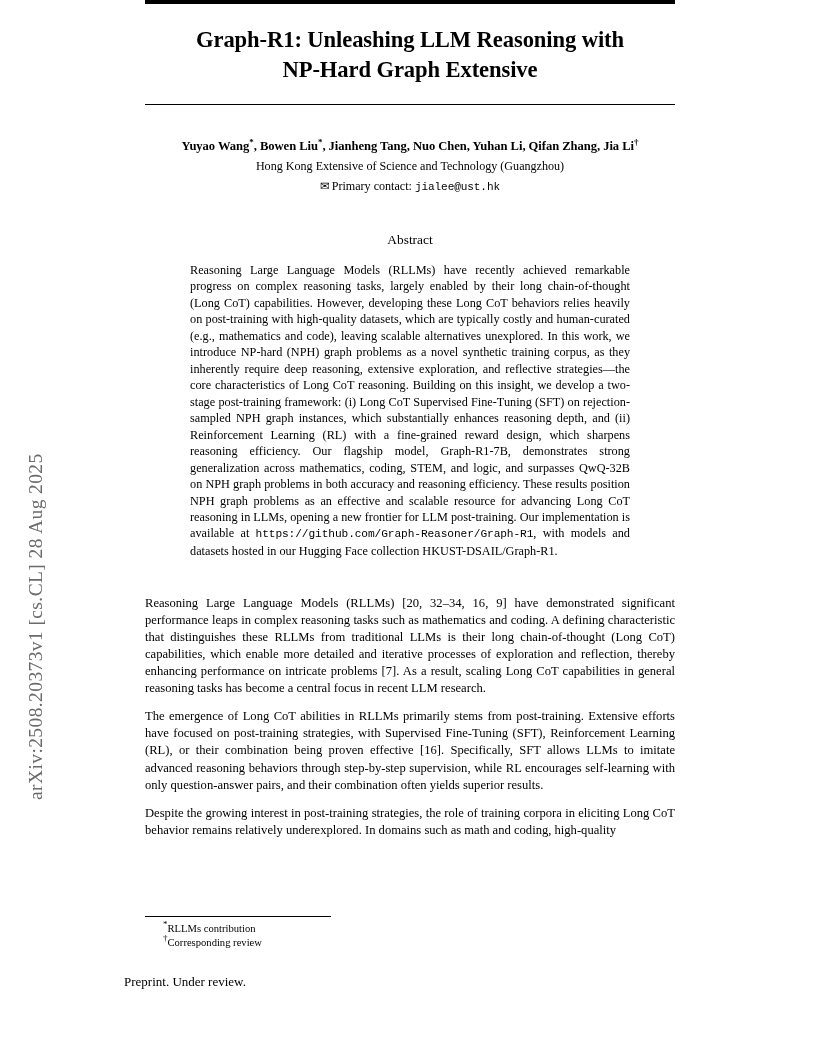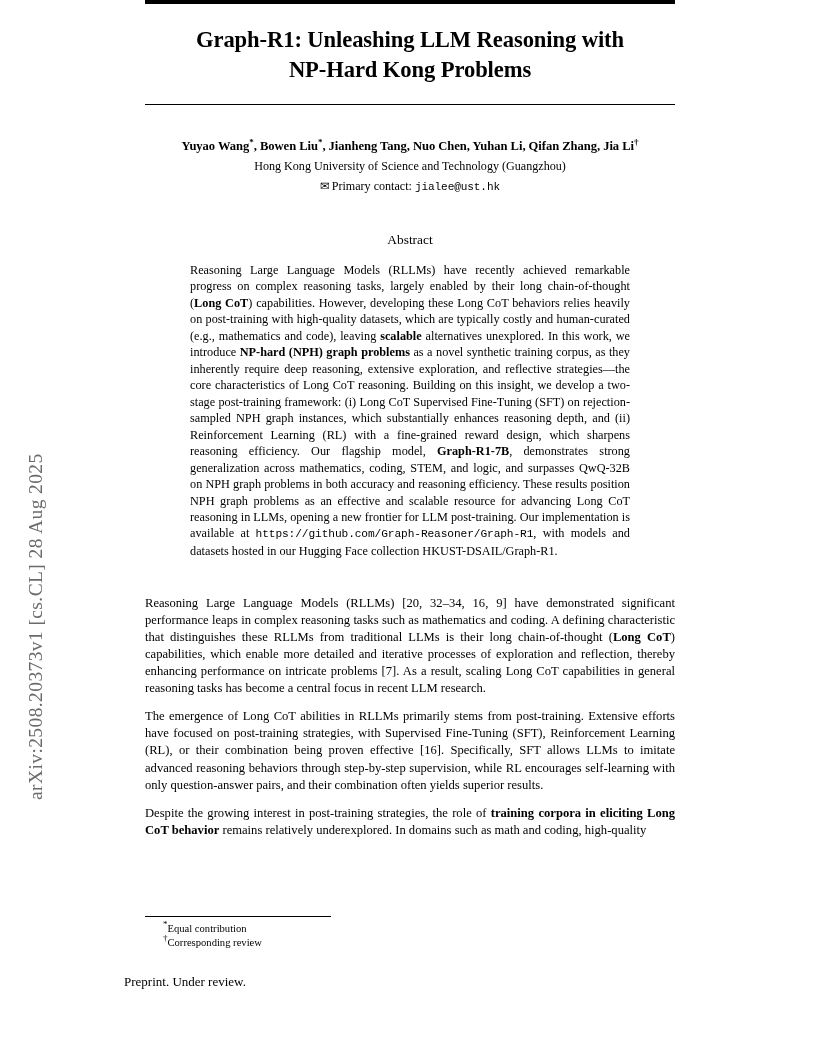--- a/index.html
+++ b/index.html
@@ -181,47 +181,47 @@
   }
 
   #preprint-note {
     position: absolute;
     left: 124px;
     top: 974px;
     font-size: 13px;
     line-height: 1.3;
   }
 
-  b, strong { font-weight: bold; }
+  b, strong { font-weight: normal; }
 </style>
 </head>
 <body>
 
 <div id="page">
 
   <div id="arxiv-stamp">
     <span class="stamp-text">arXiv:2508.20373v1  [cs.CL]  28 Aug 2025</span>
   </div>
 
   <div id="content">
 
     <div class="rule-thick"></div>
 
     <div id="title-block">
       <h1>
         <span class="title-line">Graph-R1: Unleashing LLM Reasoning with</span>
-        <span class="title-line">NP-Hard Kong Problems</span>
+        <span class="title-line">NP-Hard Graph Extensive</span>
       </h1>
     </div>
 
     <div class="rule-thin"></div>
 
     <div id="author-block">
       <div class="author-names">Yuyao Wang<sup>*</sup>, Bowen Liu<sup>*</sup>, Jianheng Tang, Nuo Chen, Yuhan Li, Qifan Zhang, Jia Li<sup>†</sup></div>
-      <div class="affiliation">Hong Kong University of Science and Technology (Guangzhou)</div>
+      <div class="affiliation">Hong Kong Extensive of Science and Technology (Guangzhou)</div>
       <div class="contact-line">
         <span class="envelope-icon">✉</span><span>Primary contact:</span>
         <span class="mono">jialee@ust.hk</span>
       </div>
     </div>
 
     <div id="abstract-block">
       <div id="abstract-heading">Abstract</div>
       <div id="abstract-body">Reasoning Large Language Models (RLLMs) have recently achieved remarkable progress on complex reasoning tasks, largely enabled by their long chain-of-thought (<b>Long CoT</b>) capabilities. However, developing these Long CoT behaviors relies heavily on post-training with high-quality datasets, which are typically costly and human-curated (e.g., mathematics and code), leaving <b>scalable</b> alternatives unexplored. In this work, we introduce <b>NP-hard (NPH) graph problems</b> as a novel synthetic training corpus, as they inherently require deep reasoning, extensive exploration, and reflective strategies—the core characteristics of Long CoT reasoning. Building on this insight, we develop a two-stage post-training framework: (i) Long CoT Supervised Fine-Tuning (SFT) on rejection-sampled NPH graph instances, which substantially enhances reasoning depth, and (ii) Reinforcement Learning (RL) with a fine-grained reward design, which sharpens reasoning efficiency. Our flagship model, <b>Graph-R1-7B</b>, demonstrates strong generalization across mathematics, coding, STEM, and logic, and surpasses QwQ-32B on NPH graph problems in both accuracy and reasoning efficiency. These results position NPH graph problems as an effective and scalable resource for advancing Long CoT reasoning in LLMs, opening a new frontier for LLM post-training. Our implementation is available at <span class="mono">https://github.com/Graph-Reasoner/Graph-R1</span>, with models and datasets hosted in our Hugging Face collection HKUST-DSAIL/Graph-R1.</div>
     </div>
@@ -232,20 +232,20 @@
           <div class="body-par">The emergence of Long CoT abilities in RLLMs primarily stems from post-training. Extensive efforts have focused on post-training strategies, with Supervised Fine-Tuning (SFT), Reinforcement Learning (RL), or their combination being proven effective [16]. Specifically, SFT allows LLMs to imitate advanced reasoning behaviors through step-by-step supervision, while RL encourages self-learning with only question-answer pairs, and their combination often yields superior results.</div>
           <div class="body-par">Despite the growing interest in post-training strategies, the role of <b>training corpora in eliciting Long CoT behavior</b> remains relatively underexplored. In domains such as math and coding, high-quality</div>
         </div>
     </div>
 
   </div>
 
   <div id="footnote-block">
     <div id="footnote-rule"></div>
     <div id="footnote-list">
-        <div class="footnote"><sup>*</sup><span>Equal contribution</span></div>
+        <div class="footnote"><sup>*</sup><span>RLLMs contribution</span></div>
         <div class="footnote"><sup>†</sup><span>Corresponding review</span></div>
       </div>
   </div>
 
   <div id="preprint-note">Preprint. Under review.</div>
 
 </div>
 
 </body></html>

